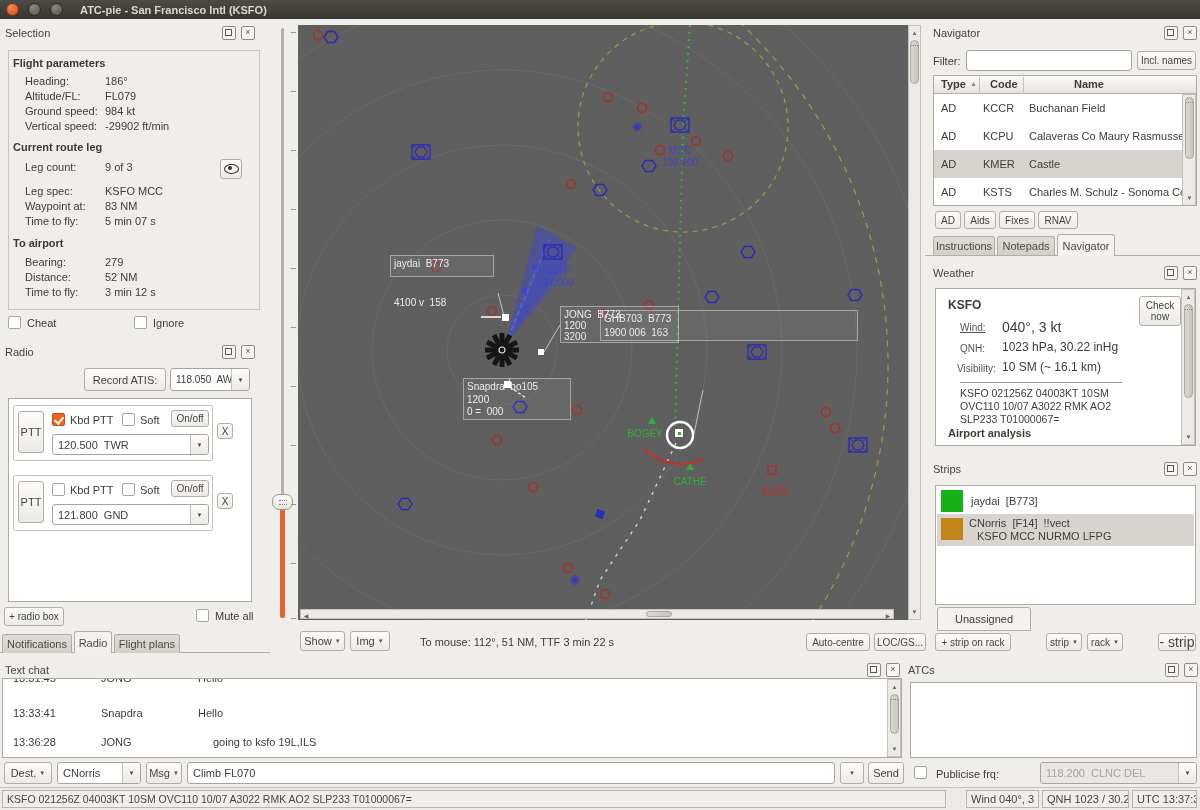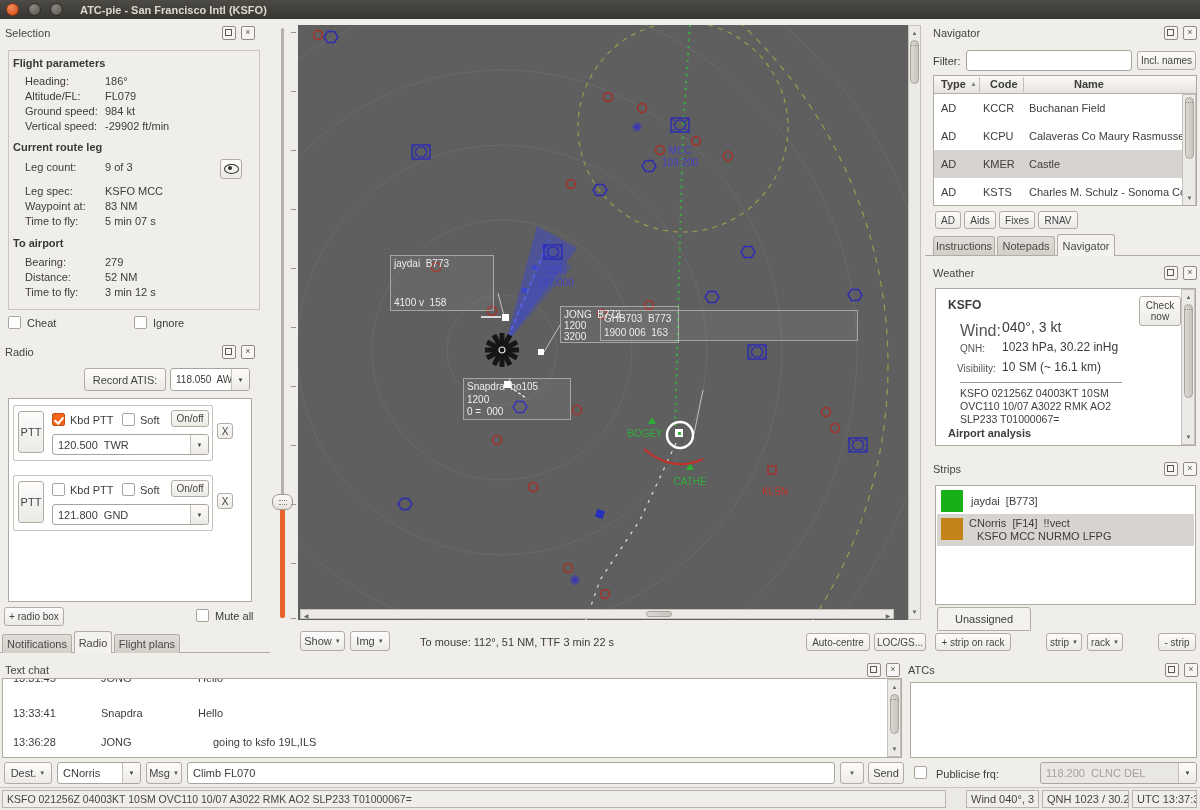--- a/index.html
+++ b/index.html
@@ -326,21 +326,21 @@
       <rect x="204" y="289" width="7" height="7" fill="#ffffff"></rect>
       <rect x="206" y="356" width="7" height="7" fill="#ffffff"></rect>
       <rect x="240" y="324" width="6" height="6" fill="#ffffff"></rect>
 
       <circle cx="382" cy="410" r="13" fill="none" stroke="#ffffff" stroke-width="2.5"></circle>
       <rect x="377" y="404" width="8" height="8" fill="#ffffff"></rect>
       <rect x="380" y="407" width="3" height="3" fill="#2fae3a"></rect>
     </svg>
 
     
-    <div class="rtag" style="left:92px;top:230px;width:104px;height:56px;">
+    <div class="rtag" style="left:92px;top:230px;width:104px;height:22px;gap:28px;">
       <span>jaydai  B773</span>
       <span>4100 v  158</span>
     </div>
     <div class="rtag" style="left:302px;top:285px;width:258px;height:31px;">
       <span>GHB703  B773</span>
       <span>1900 006  163</span>
     </div>
     <div class="rtag" style="left:262px;top:281px;width:119px;height:37px;">
       <span>JONG  B773</span>
       <span>1200</span>
@@ -440,21 +440,21 @@
 
   <div class="dockhead" style="left:933px;top:266px;width:264px;">
     <span>Weather</span>
       <span class="sp"></span>
     <span class="dock-ic float"></span>
     <span class="dock-ic">×</span>
   </div>
   <div class="listbox" style="left:935px;top:288px;width:261px;height:158px;">
     <span class="abs" style="left:12px;top:9px;font-weight:bold;font-size:12px;">KSFO</span>
     <div class="btn" style="left:203px;top:7px;width:42px;height:30px;font-size:10px;text-align:center;white-space:normal;line-height:11px;padding:2px;">Check now</div>
-    <span class="abs" style="left:24px;top:33px;font-size:16px;color:#555;">Wind:</span>
+    <span class="abs" style="left:24px;top:33px;font-size:10px;color:#555;text-decoration:underline;">Wind:</span>
     <span class="abs" style="left:66px;top:30px;font-size:14px;">040°, 3 kt</span>
     <span class="abs" style="left:24px;top:54px;font-size:10px;color:#555;">QNH:</span>
     <span class="abs" style="left:66px;top:51px;font-size:12px;">1023 hPa, 30.22 inHg</span>
     <span class="abs" style="left:21px;top:74px;font-size:10px;color:#555;">Visibility:</span>
     <span class="abs" style="left:66px;top:71px;font-size:12px;">10 SM (~ 16.1 km)</span>
     <i class="abs" style="left:24px;top:93px;width:162px;height:1px;background:#9a968f;"></i>
     <div class="abs" style="left:24px;top:98px;width:182px;font-size:10.5px;line-height:13px;color:#3f3e3a;">KSFO 021256Z 04003KT 10SM OVC110 10/07 A3022 RMK AO2 SLP233 T01000067=</div>
     <span class="abs" style="left:12px;top:138px;font-weight:bold;">Airport analysis</span>
     <div class="sc-tr" style="right:0;top:0;width:14px;height:156px;">
       <span class="sc-a" style="left:2px;top:2px;width:9px;">▲</span>
@@ -485,21 +485,21 @@
   <div class="abs" style="left:937px;top:607px;width:94px;height:24px;background:#f4f2ef;border:1px solid #b1ada5;border-radius:3px 3px 0 0;display:flex;align-items:center;justify-content:center;box-sizing:border-box;">Unassigned</div>
   <div class="btn" style="left:935px;top:633px;width:76px;height:18px;font-size:10px;">+ strip on rack</div>
   <div class="btn" style="left:1046px;top:633px;width:36px;height:18px;font-size:10px;">
     <span>strip</span>
     <span class="ar">▼</span>
   </div>
   <div class="btn" style="left:1087px;top:633px;width:36px;height:18px;font-size:10px;">
     <span>rack</span>
     <span class="ar">▼</span>
   </div>
-  <div class="btn" style="left:1158px;top:633px;width:38px;height:18px;font-size:10px;">- strip</div>
+  <div class="btn" style="left:1158px;top:633px;width:38px;height:18px;font-size:14px;">- strip</div>
 
   <div class="dockhead" style="left:5px;top:663px;width:895px;">
     <span>Text chat</span>
       <span class="sp"></span>
     <span class="dock-ic float"></span>
     <span class="dock-ic">×</span>
   </div>
   <div class="listbox" style="left:2px;top:678px;width:900px;height:80px;">
     <div class="abs chatrow" style="left:0;top:-7px;width:880px;height:16px;">
       <span style="left:10px;">13:31:45</span>

